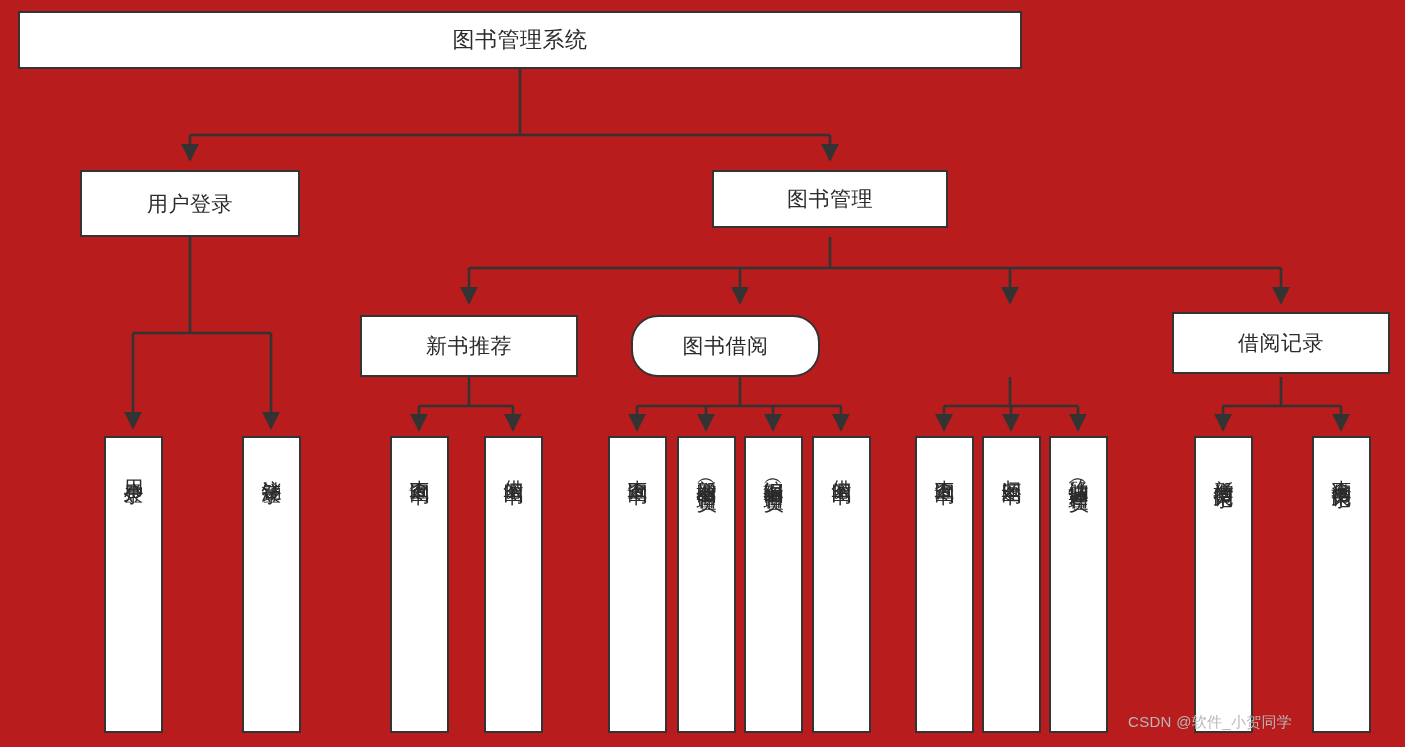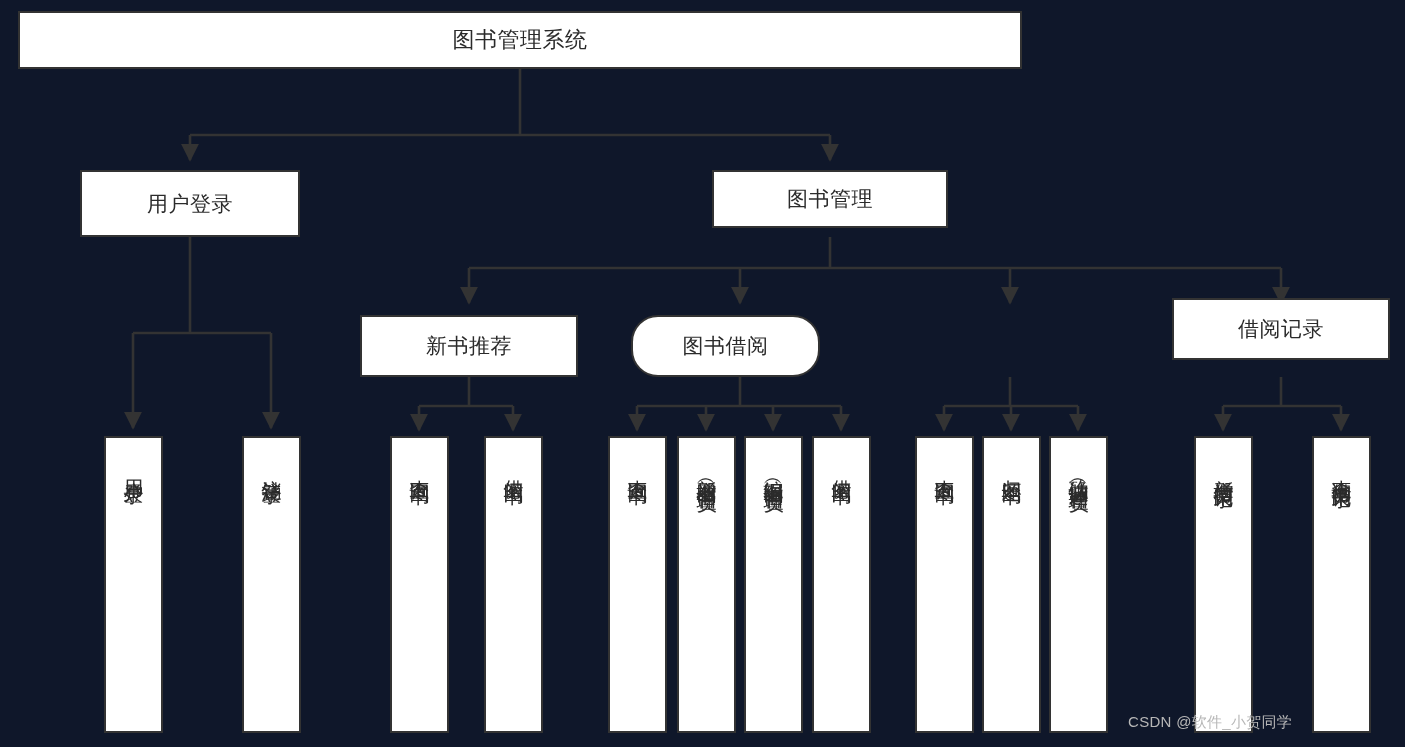--- a/index.html
+++ b/index.html
@@ -1,20 +1,20 @@
 <!DOCTYPE html>
 <html><head>
 <meta charset="utf-8">
 <style>
   html,body{margin:0;padding:0;background:#ffffff;}
   body{font-family:"Liberation Sans","DejaVu Sans",sans-serif;}
   #canvas{
     position:relative;
     width:1405px;height:747px;
-    background:#0f172a;
+    background:#b91c1c;
     overflow:hidden;
     text-decoration:underline;
   }
   #edges{position:absolute;left:0;top:0;width:1405px;height:747px;}
   .node{
     position:absolute;
     box-sizing:border-box;
     background:#ffffff;
     border:2px solid #333333;
     display:flex;
@@ -121,21 +121,21 @@
   <div class="node h-node" style="left:712px;top:170px;width:236px;height:58px;">
     <span class="lbl">图书管理</span>
   </div>
 
   <div class="node h-node" style="left:360px;top:315px;width:218px;height:62px;align-items:center;">
     <span class="lbl">新书推荐</span>
   </div>
   <div class="node h-node" style="left:631px;top:315px;width:189px;height:62px;border-radius:27px;">
     <span class="lbl">图书借阅</span>
   </div>
-  <div class="node h-node" style="left:1172px;top:298px;width:218px;height:62px;">
+  <div class="node h-node" style="left:1172px;top:312px;width:218px;height:62px;">
     <span class="lbl">借阅记录</span>
   </div>
 
   <div class="node v-node" style="left:104px;top:436px;width:59px;height:297px;">
     <span class="lbl">用户登录</span>
   </div>
   <div class="node v-node" style="left:242px;top:436px;width:59px;height:297px;">
     <span class="lbl">注销登录</span>
   </div>
 

